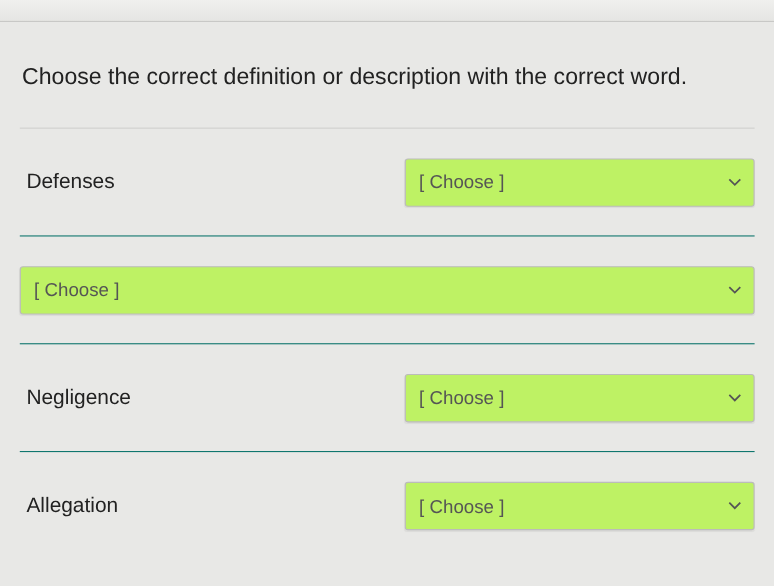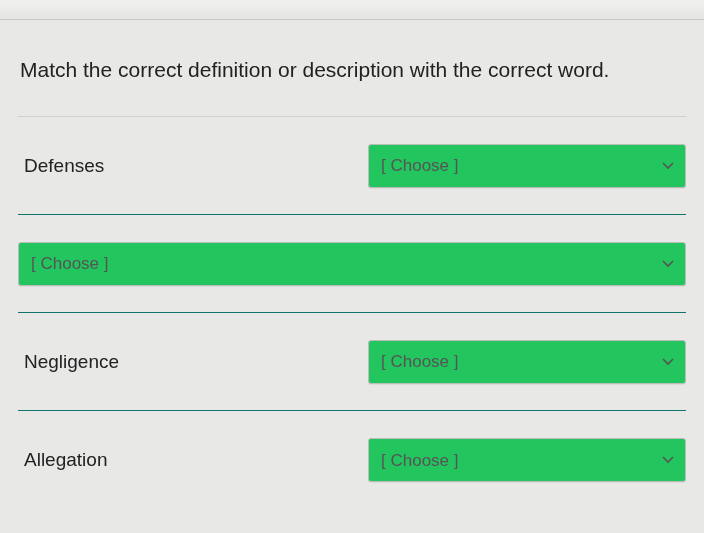--- a/index.html
+++ b/index.html
@@ -47,21 +47,21 @@
       padding-left: 6px;
       padding-right: 10px;
     }
     .select-wrap {
       flex: 1;
       position: relative;
     }
     .choose-select {
       width: 100%;
       height: 44px;
-      background: #22c55e;
+      background: #bef264;
       border: 1px solid #bcbcba;
       border-radius: 3px;
       font-size: 17px;
       color: #555;
       padding: 0 14px 0 12px;
       appearance: none;
       -webkit-appearance: none;
       cursor: pointer;
       box-shadow: 0 1px 1px rgba(0,0,0,0.06);
     }
@@ -74,21 +74,21 @@
       color: #555;
     }
     .chevron svg { display: block; }
   </style>
 </head>
 <body>
 
 <div class="container">
   <div class="top-bar"></div>
   <div class="content">
-    <div class="question-prompt">Match the correct definition or description with the correct word.</div>
+    <div class="question-prompt">Choose the correct definition or description with the correct word.</div>
 
     <div class="match-row">
       <div class="term">Defenses</div>
       <div class="select-wrap">
         <select class="choose-select">
           <option>[ Choose ]</option>
         </select>
         <span class="chevron">
           <svg width="12" height="8" viewBox="0 0 12 8">
               <path d="M1 1l5 5 5-5" stroke="#555" stroke-width="1.6" fill="none"></path>

